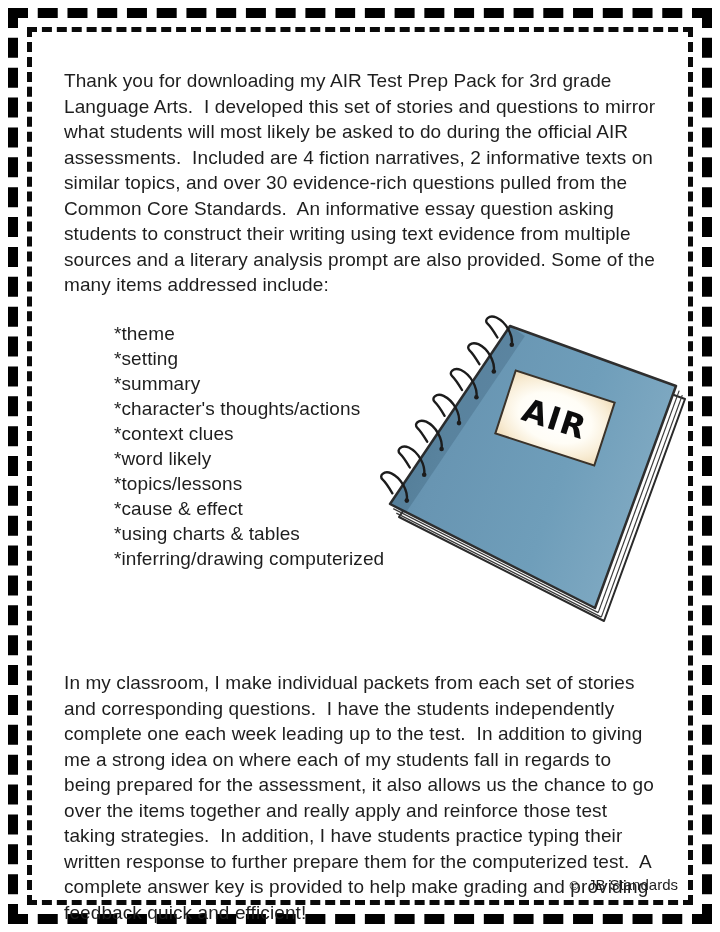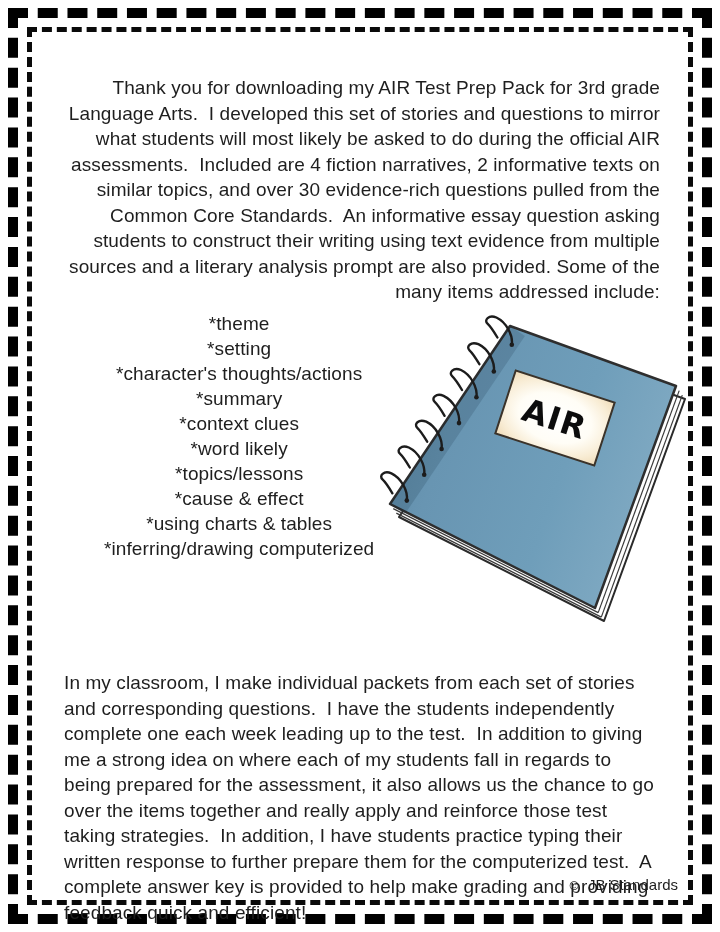--- a/index.html
+++ b/index.html
@@ -28,33 +28,32 @@
   }
   .para {
     position: absolute;
     left: 64px;
     width: 596px;
     font-size: 19px;
     line-height: 25.5px;
     letter-spacing: 0.1px;
     white-space: pre-wrap;
   }
-  .intro-para  { top: 56px; text-align: right; }
+  .intro-para  { top: 49px; }
   .closing-para { top: 642px; margin-top: 28px; }
   .topics {
     position: absolute;
     left: 104px;
     top: 311px;
-    margin: 0;
+    margin: 10px;
     padding: 0;
     list-style: none;
     font-size: 19px;
     line-height: 25px;
     letter-spacing: 0.1px;
-    text-align: center;
   }
   .topics li { margin: 0; padding: 0; }
   .notebook-wrap {
     position: absolute;
     left: 370px;
     top: 308px;
     width: 332px;
     height: 335px;
   }
   .footer {
@@ -75,22 +74,22 @@
 <div class="page">
 
   <div class="outer-border"></div>
   <div class="inner-border"></div>
 
   <p class="para intro-para">Thank you for downloading my AIR Test Prep Pack for 3rd grade Language Arts.  I developed this set of stories and questions to mirror what students will most likely be asked to do during the official AIR assessments.  Included are 4 fiction narratives, 2 informative texts on similar topics, and over 30 evidence-rich questions pulled from the Common Core Standards.  An informative essay question asking students to construct their writing using text evidence from multiple sources and a literary analysis prompt are also provided. Some of the many items addressed include:</p>
 
   <ul class="topics">
       <li>*theme</li>
       <li>*setting</li>
+      <li>*summary</li>
       <li>*character's thoughts/actions</li>
-      <li>*summary</li>
       <li>*context clues</li>
       <li>*word likely</li>
       <li>*topics/lessons</li>
       <li>*cause &amp; effect</li>
       <li>*using charts &amp; tables</li>
       <li>*inferring/drawing computerized</li>
     </ul>
 
   <div class="notebook-wrap">
     <svg width="332" height="335" viewBox="0 0 332 335" xmlns="http://www.w3.org/2000/svg">

